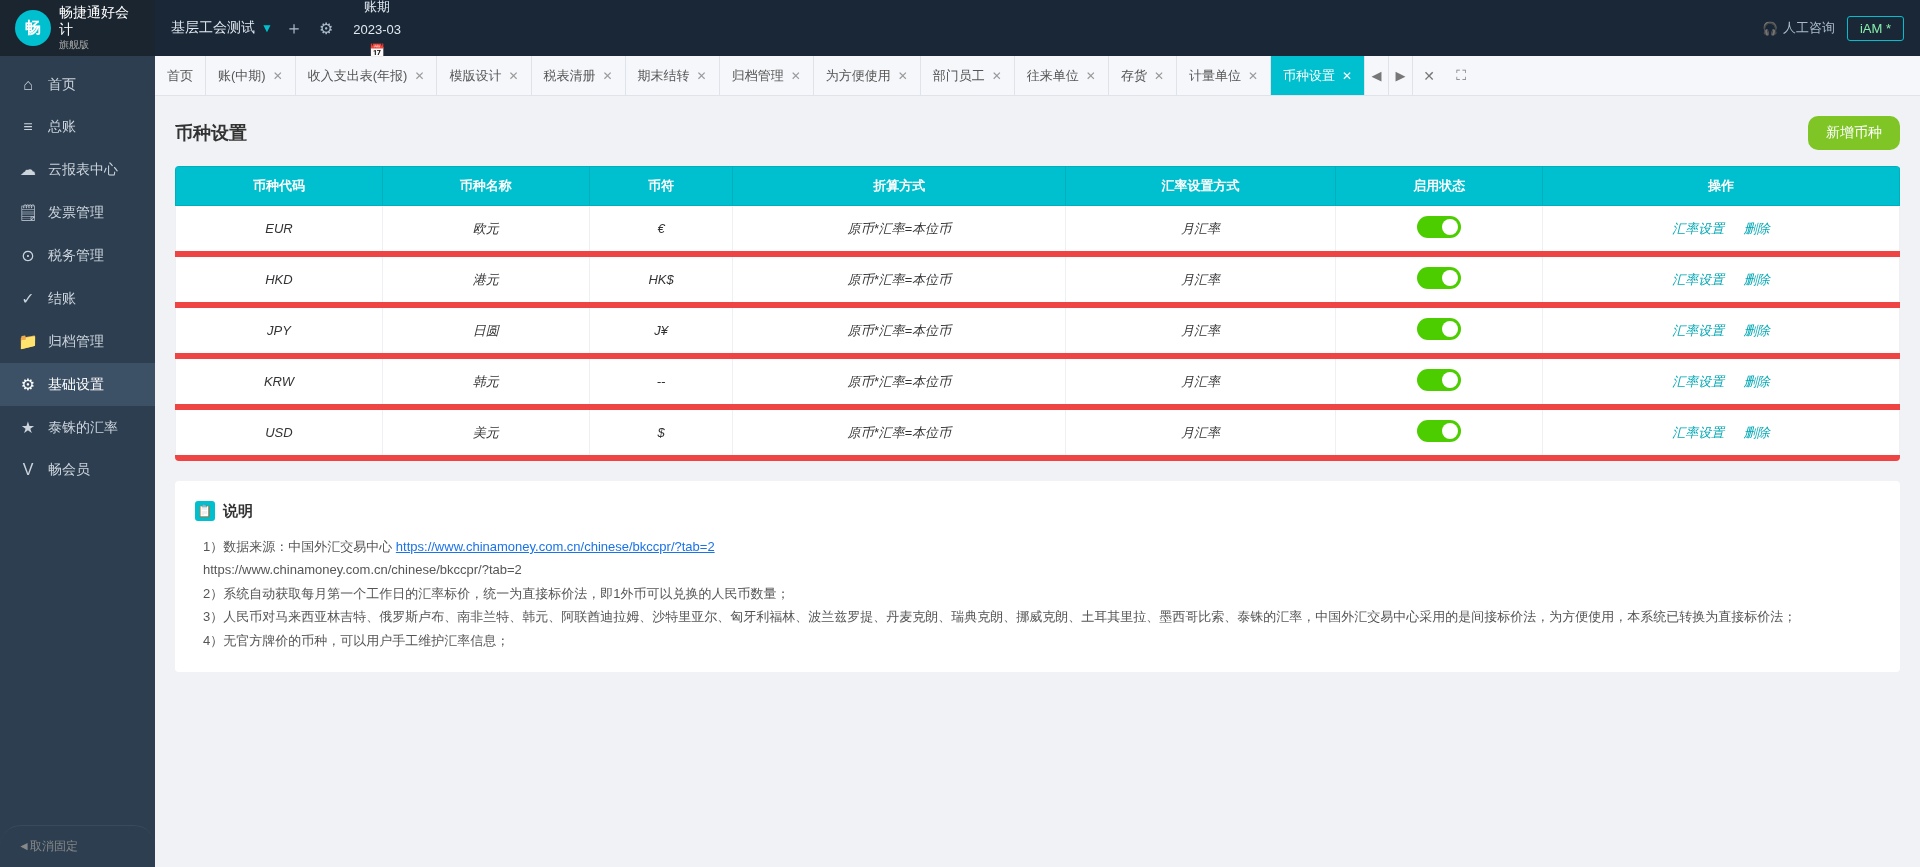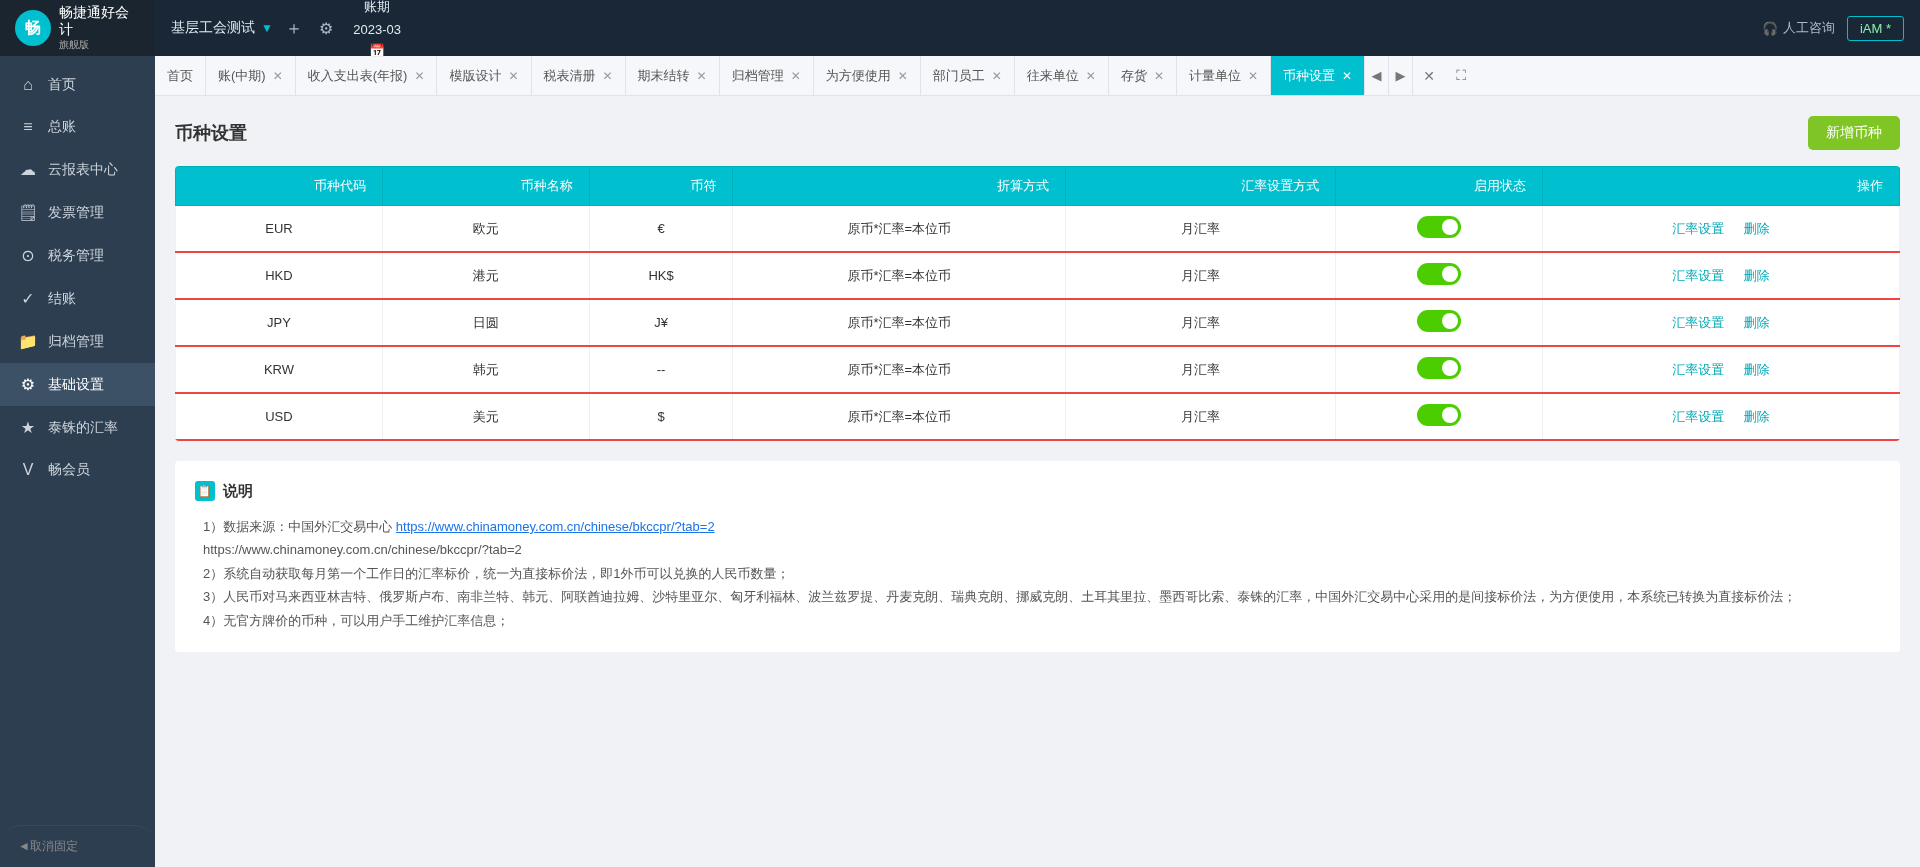--- a/index.html
+++ b/index.html
@@ -100,39 +100,40 @@
 
     
     .page-title-bar {
       display: flex; align-items: center; justify-content: space-between; margin-bottom: 16px;
     }
     .page-title {
       font-size: 18px; font-weight: bold; color: #333;
     }
     .btn-new {
       background: #7ec525; color: white; border: none; padding: 8px 18px;
-      border-radius: 5px; font-size: 14px; cursor: pointer;
+      border-radius: 10px; font-size: 14px; cursor: pointer;
     }
 
     
     .table-container {
       background: white; border-radius: 4px; overflow: hidden; margin-bottom: 20px;
     }
     .data-table {
       width: 100%; border-collapse: collapse;
     }
     .data-table thead tr {
       background: #00c0cf; color: white;
     }
     .data-table thead th {
-      padding: 10px 16px; font-size: 13px; font-weight: normal; text-align: right;
+      padding: 10px 16px; font-size: 13px; font-weight: bold; text-align: center;
       border: 1px solid #00afbc;
     }
     .data-table tbody tr {
-      border-bottom: 2px solid #ef4444;
+      border-bottom: 6px solid #ef4444;
+      font-style: italic;
     }
     .data-table tbody td {
       padding: 10px 16px; text-align: center; font-size: 13px; color: #333;
       border: 1px solid #eef0f3;
     }
     .action-link {
       color: #00a8b5; cursor: pointer; text-decoration: none; margin: 0 8px;
     }
 
     

